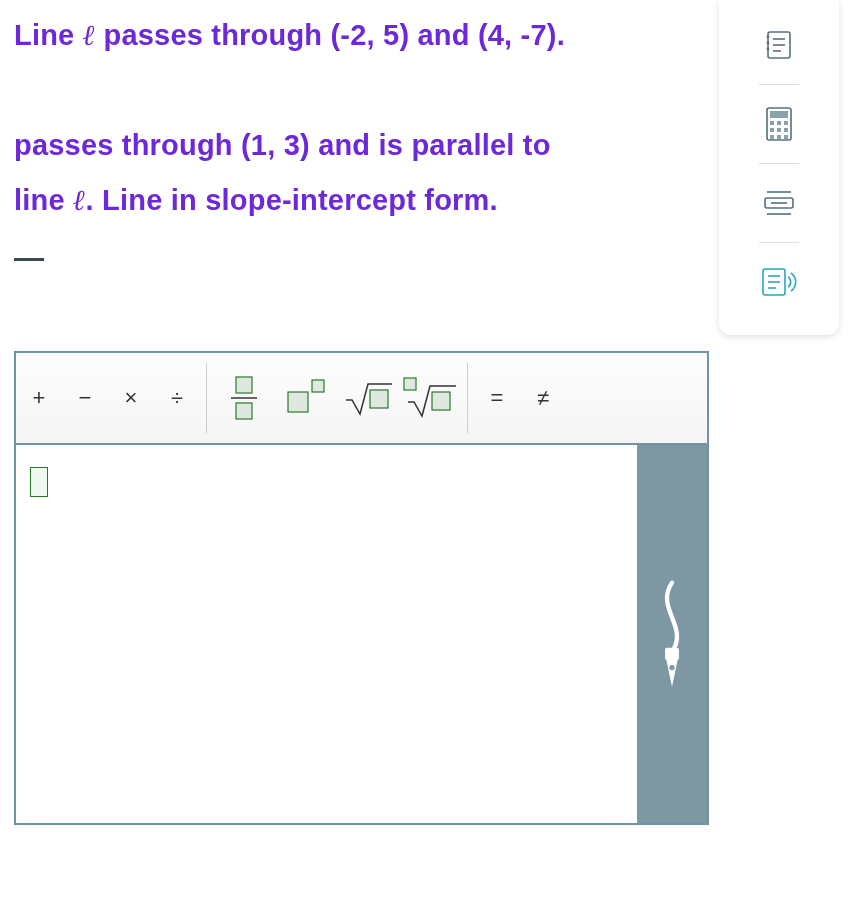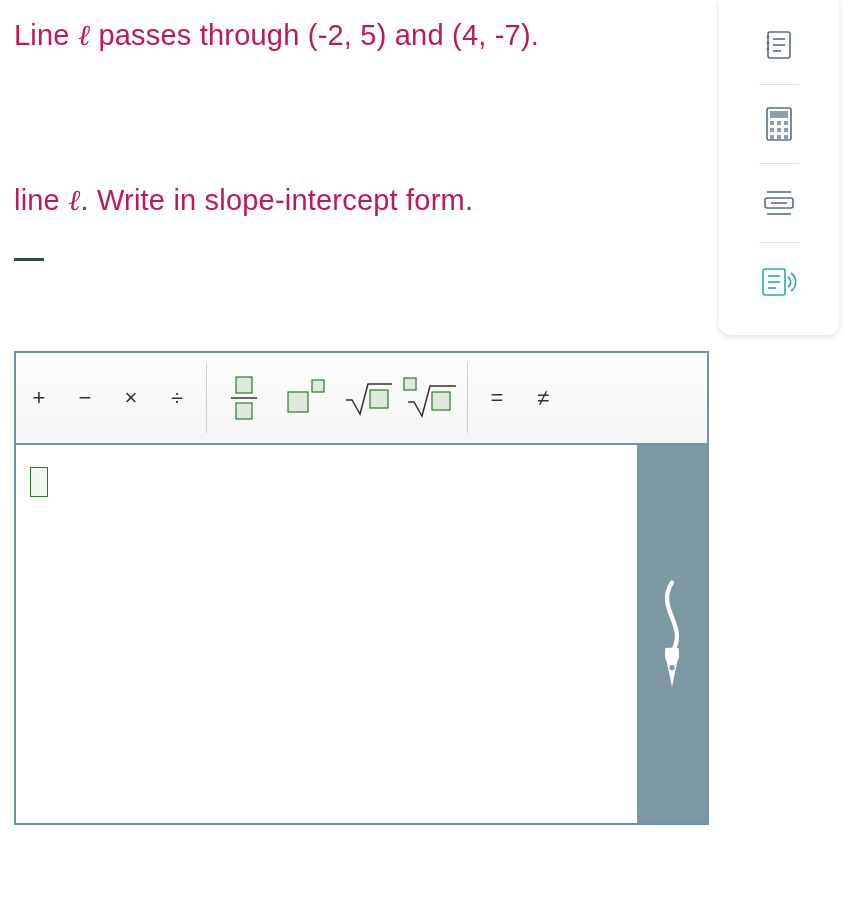--- a/index.html
+++ b/index.html
@@ -1,19 +1,19 @@
 <!DOCTYPE html>
 <html><head>
 <meta charset="utf-8">
 <style>
   * { box-sizing: border-box; margin: 0; padding: 0; }
   html, body { width: 853px; height: 916px; font-family: 'Segoe UI', Arial, sans-serif; background: #fff; color: #3a4850; overflow: hidden; }
   .app { display: flex; width: 100%; height: 100%; }
   .main { flex: 1; padding: 8px 14px 0 14px; }
-  .question { font-size: 29px; line-height: 1.9; color: #be185d; letter-spacing: 0.2px; font-weight: 400; }
+  .question { font-size: 29px; line-height: 1.9; color: #6d28d9; letter-spacing: 0.2px; font-weight: 700; }
   .script-l { font-family: 'Georgia', 'Times New Roman', serif; font-style: italic; }
   .dash { width: 30px; height: 3px; background: #3a4850; margin-top: 30px; }
 
   .editor-wrap { margin-top: 90px; border: 2px solid #6f94aa; width: 695px; }
   .toolbar { display: flex; align-items: center; height: 90px; background: linear-gradient(#fdfdfd, #f5f5f5); }
   .tb-group { display: flex; align-items: center; height: 100%; }
   .sep { width: 1px; height: 70px; background: #ccc; margin: 0 6px; }
   .tb-btn { width: 46px; height: 46px; display: flex; align-items: center; justify-content: center; font-size: 22px; color: #333; cursor: pointer; }
   .tb-btn.wide { width: 62px; }
   .tb-btn svg { display: block; }
@@ -37,22 +37,22 @@
 
 </style>
 </head>
 <body>
 
 <div class="app">
   <div class="main">
     <p class="question">
       <span>Line </span><span class="script-l">ℓ</span><span> passes through (-2, 5) and (4, -7).</span><br>
       <br>
-      <br>
-      <span>line </span><span class="script-l">ℓ</span><span>. Write in slope-intercept form.</span>
+      <span>passes through (1, 3) and is parallel to</span><br>
+      <span>line </span><span class="script-l">ℓ</span><span>. Line in slope-intercept form.</span>
     </p>
     <div class="dash"></div>
 
     <div class="editor-wrap">
       <div class="toolbar">
         <div class="tb-group">
           <div class="tb-btn">+</div>
           <div class="tb-btn">−</div>
           <div class="tb-btn">×</div>
           <div class="tb-btn">÷</div>

